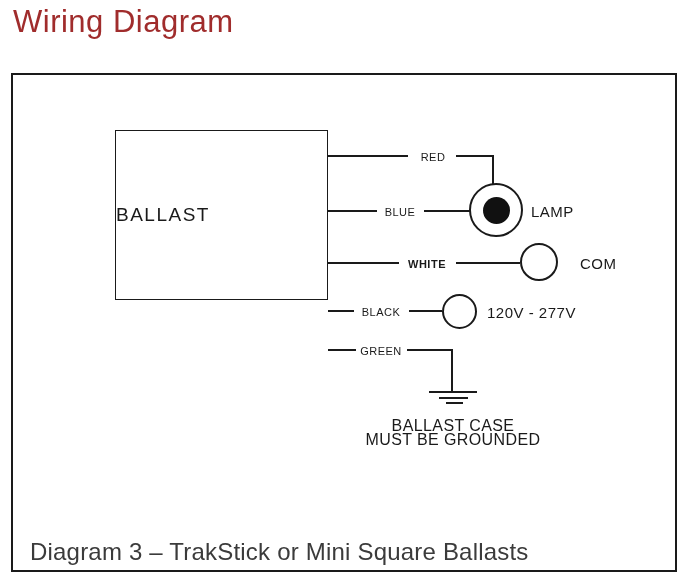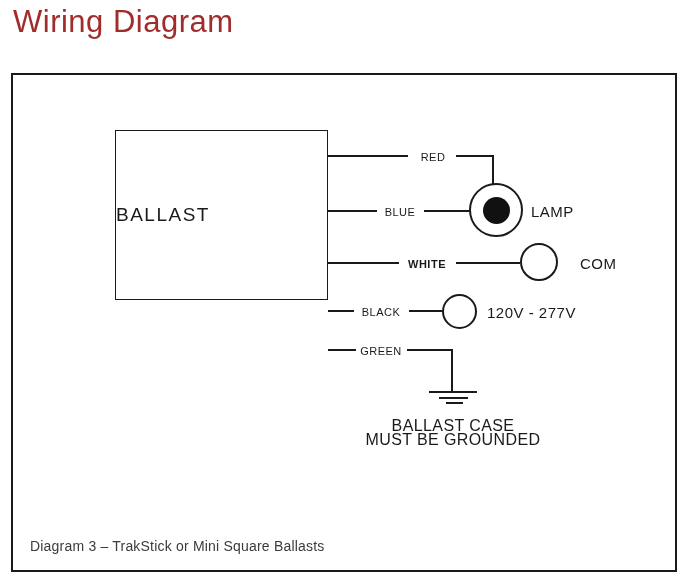--- a/index.html
+++ b/index.html
@@ -59,21 +59,21 @@
   }
 
   .ground-note{
     position:absolute;left:453px;top:419px;transform:translateX(-50%);
     text-align:center;font-size:16px;line-height:14px;letter-spacing:.4px;
     color:var(--line-black,#1a1a1a);white-space:nowrap;
   }
 
   .caption{
     position:absolute;left:30px;top:538px;
-    font-size:14px;letter-spacing:.2px;
+    font-size:24px;letter-spacing:.2px;
     color:var(--caption-gray,#3b3b3b);white-space:nowrap;
   }
 </style>
 </head>
 <body>
 
 <div class="canvas">
 
   <div class="page-title">Wiring Diagram</div>
 

